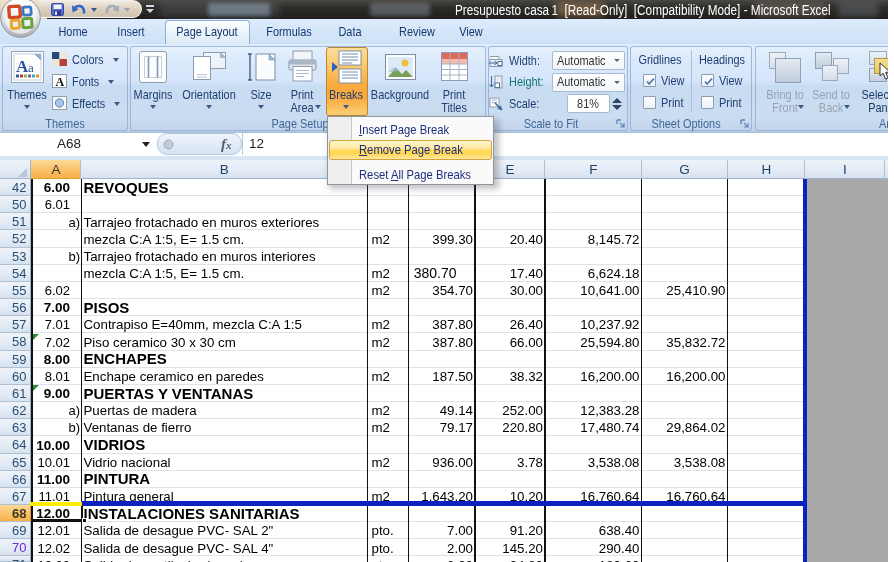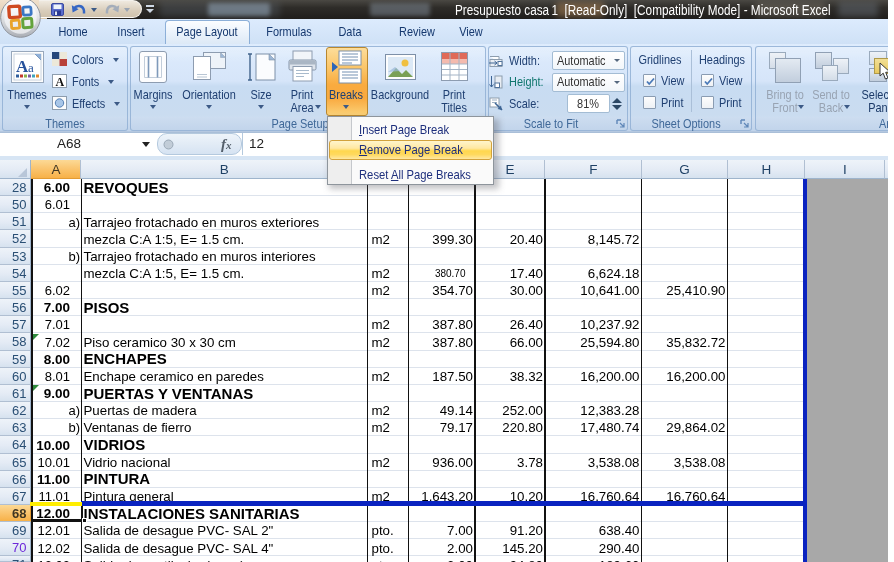--- a/index.html
+++ b/index.html
@@ -265,21 +265,21 @@
 <div style="left:545px;top:160px;width:96.5px;height:19px;background:linear-gradient(#eef3f9,#e4ebf5 55%,#d6e2ef);border-right:1px solid #b0bfd2;border-bottom:1px solid #9eb4cc"></div>
 <div style="left:593.25px;top:162.5px;height:14px;line-height:14px;color:#1f4165;font-size:13.5px"><span style="display:inline-block;transform:translateX(-50%)">F</span></div>
 <div style="left:641.5px;top:160px;width:86px;height:19px;background:linear-gradient(#eef3f9,#e4ebf5 55%,#d6e2ef);border-right:1px solid #b0bfd2;border-bottom:1px solid #9eb4cc"></div>
 <div style="left:684.5px;top:162.5px;height:14px;line-height:14px;color:#1f4165;font-size:13.5px"><span style="display:inline-block;transform:translateX(-50%)">G</span></div>
 <div style="left:727.5px;top:160px;width:77.5px;height:19px;background:linear-gradient(#eef3f9,#e4ebf5 55%,#d6e2ef);border-right:1px solid #b0bfd2;border-bottom:1px solid #9eb4cc"></div>
 <div style="left:766.25px;top:162.5px;height:14px;line-height:14px;color:#1f4165;font-size:13.5px"><span style="display:inline-block;transform:translateX(-50%)">H</span></div>
 <div style="left:805px;top:160px;width:80px;height:19px;background:linear-gradient(#eef3f9,#e4ebf5 55%,#d6e2ef);border-right:1px solid #b0bfd2;border-bottom:1px solid #9eb4cc"></div>
 <div style="left:845px;top:162.5px;height:14px;line-height:14px;color:#1f4165;font-size:13.5px"><span style="display:inline-block;transform:translateX(-50%)">I</span></div>
 <div style="left:885px;top:160px;width:9px;height:19px;background:linear-gradient(#eef3f9,#e4ebf5 55%,#d6e2ef);border-right:1px solid #b0bfd2;border-bottom:1px solid #9eb4cc"></div>
 <div style="left:0px;top:179px;width:31px;height:17.16px;background:linear-gradient(#eef3f9,#e4ebf5 55%,#d6e2ef);border-right:1px solid #9eb4cc;border-bottom:1px solid #b0bfd2"></div>
-<div style="left:0px;top:181px;width:26.5px;height:13px;line-height:13px;color:#2a4f74;font-size:13px;text-align:right;font-weight:normal">28</div>
+<div style="left:0px;top:181px;width:26.5px;height:13px;line-height:13px;color:#2a4f74;font-size:13px;text-align:right;font-weight:normal">42</div>
 <div style="left:31px;top:195.16px;width:774px;height:1px;background:#dde3ec"></div>
 <div style="left:0px;top:196.16px;width:31px;height:17.16px;background:linear-gradient(#eef3f9,#e4ebf5 55%,#d6e2ef);border-right:1px solid #9eb4cc;border-bottom:1px solid #b0bfd2"></div>
 <div style="left:0px;top:198.16px;width:26.5px;height:13px;line-height:13px;color:#2a4f74;font-size:13px;text-align:right;font-weight:normal">50</div>
 <div style="left:31px;top:212.31px;width:774px;height:1px;background:#dde3ec"></div>
 <div style="left:0px;top:213.31px;width:31px;height:17.16px;background:linear-gradient(#eef3f9,#e4ebf5 55%,#d6e2ef);border-right:1px solid #9eb4cc;border-bottom:1px solid #b0bfd2"></div>
 <div style="left:0px;top:215.31px;width:26.5px;height:13px;line-height:13px;color:#2a4f74;font-size:13px;text-align:right;font-weight:normal">51</div>
 <div style="left:31px;top:229.47px;width:774px;height:1px;background:#dde3ec"></div>
 <div style="left:0px;top:230.47px;width:31px;height:17.16px;background:linear-gradient(#eef3f9,#e4ebf5 55%,#d6e2ef);border-right:1px solid #9eb4cc;border-bottom:1px solid #b0bfd2"></div>
 <div style="left:0px;top:232.47px;width:26.5px;height:13px;line-height:13px;color:#2a4f74;font-size:13px;text-align:right;font-weight:normal">52</div>
 <div style="left:31px;top:246.63px;width:774px;height:1px;background:#dde3ec"></div>
@@ -346,32 +346,33 @@
 <div style="left:83.5px;top:215.51px;height:14px;line-height:14px;font-size:13.3px;font-weight:normal;color:#000;white-space:nowrap">Tarrajeo frotachado en muros exteriores</div>
 <div style="left:83.5px;top:232.67px;height:14px;line-height:14px;font-size:13.3px;font-weight:normal;color:#000;white-space:nowrap">mezcla C:A 1:5, E= 1.5 cm.</div>
 <div style="left:371.5px;top:232.67px;height:13px;line-height:13px;font-size:13.3px;color:#000">m2</div>
 <div style="left:408.5px;top:232.67px;width:64.5px;height:13px;line-height:13px;font-size:13.3px;color:#000;text-align:right">399.30</div>
 <div style="left:475px;top:232.67px;width:68px;height:13px;line-height:13px;font-size:13.3px;color:#000;text-align:right">20.40</div>
 <div style="left:545px;top:232.67px;width:94.5px;height:13px;line-height:13px;font-size:13.3px;color:#000;text-align:right">8,145.72</div>
 <div style="left:31px;top:249.83px;width:49px;height:13px;line-height:13px;font-size:13px;font-weight:normal;color:#000;text-align:right">b)</div>
 <div style="left:83.5px;top:249.83px;height:14px;line-height:14px;font-size:13.3px;font-weight:normal;color:#000;white-space:nowrap">Tarrajeo frotachado en muros interiores</div>
 <div style="left:83.5px;top:266.98px;height:14px;line-height:14px;font-size:13.3px;font-weight:normal;color:#000;white-space:nowrap">mezcla C:A 1:5, E= 1.5 cm.</div>
 <div style="left:371.5px;top:266.98px;height:13px;line-height:13px;font-size:13.3px;color:#000">m2</div>
-<div style="left:401px;top:266.98px;width:64.5px;height:13px;line-height:13px;font-size:10px;color:#000;text-align:right">380.70</div>
+<div style="left:392px;top:266.98px;width:64.5px;height:13px;line-height:13px;font-size:14px;color:#000;text-align:right">380.70</div>
 <div style="left:475px;top:266.98px;width:68px;height:13px;line-height:13px;font-size:13.3px;color:#000;text-align:right">17.40</div>
 <div style="left:545px;top:266.98px;width:94.5px;height:13px;line-height:13px;font-size:13.3px;color:#000;text-align:right">6,624.18</div>
 <div style="left:31px;top:284.14px;width:39px;height:13px;line-height:13px;font-size:13px;font-weight:normal;color:#000;text-align:right">6.02</div>
 <div style="left:371.5px;top:284.14px;height:13px;line-height:13px;font-size:13.3px;color:#000">m2</div>
 <div style="left:408.5px;top:284.14px;width:64.5px;height:13px;line-height:13px;font-size:13.3px;color:#000;text-align:right">354.70</div>
 <div style="left:475px;top:284.14px;width:68px;height:13px;line-height:13px;font-size:13.3px;color:#000;text-align:right">30.00</div>
 <div style="left:545px;top:284.14px;width:94.5px;height:13px;line-height:13px;font-size:13.3px;color:#000;text-align:right">10,641.00</div>
 <div style="left:641.5px;top:284.14px;width:84px;height:13px;line-height:13px;font-size:13.3px;color:#000;text-align:right">25,410.90</div>
 <div style="left:31px;top:301.3px;width:39px;height:13px;line-height:13px;font-size:13.5px;font-weight:bold;color:#000;text-align:right">7.00</div>
 <div style="left:83.5px;top:300.8px;height:14px;line-height:14px;font-size:15px;font-weight:bold;color:#000;white-space:nowrap">PISOS</div>
 <div style="left:31px;top:318.46px;width:39px;height:13px;line-height:13px;font-size:13px;font-weight:normal;color:#000;text-align:right">7.01</div>
+<div style="left:83.5px;top:318.46px;height:14px;line-height:14px;font-size:13.3px;font-weight:normal;color:#000;white-space:nowrap">Contrapiso E=40mm, mezcla C:A 1:5</div>
 <div style="left:371.5px;top:318.46px;height:13px;line-height:13px;font-size:13.3px;color:#000">m2</div>
 <div style="left:408.5px;top:318.46px;width:64.5px;height:13px;line-height:13px;font-size:13.3px;color:#000;text-align:right">387.80</div>
 <div style="left:475px;top:318.46px;width:68px;height:13px;line-height:13px;font-size:13.3px;color:#000;text-align:right">26.40</div>
 <div style="left:545px;top:318.46px;width:94.5px;height:13px;line-height:13px;font-size:13.3px;color:#000;text-align:right">10,237.92</div>
 <div style="left:31px;top:335.61px;width:39px;height:13px;line-height:13px;font-size:13px;font-weight:normal;color:#000;text-align:right">7.02</div>
 <div style="left:83.5px;top:335.61px;height:14px;line-height:14px;font-size:13.3px;font-weight:normal;color:#000;white-space:nowrap">Piso ceramico 30 x 30 cm</div>
 <div style="left:371.5px;top:335.61px;height:13px;line-height:13px;font-size:13.3px;color:#000">m2</div>
 <div style="left:408.5px;top:335.61px;width:64.5px;height:13px;line-height:13px;font-size:13.3px;color:#000;text-align:right">387.80</div>
 <div style="left:475px;top:335.61px;width:68px;height:13px;line-height:13px;font-size:13.3px;color:#000;text-align:right">66.00</div>
 <div style="left:545px;top:335.61px;width:94.5px;height:13px;line-height:13px;font-size:13.3px;color:#000;text-align:right">25,594.80</div>

